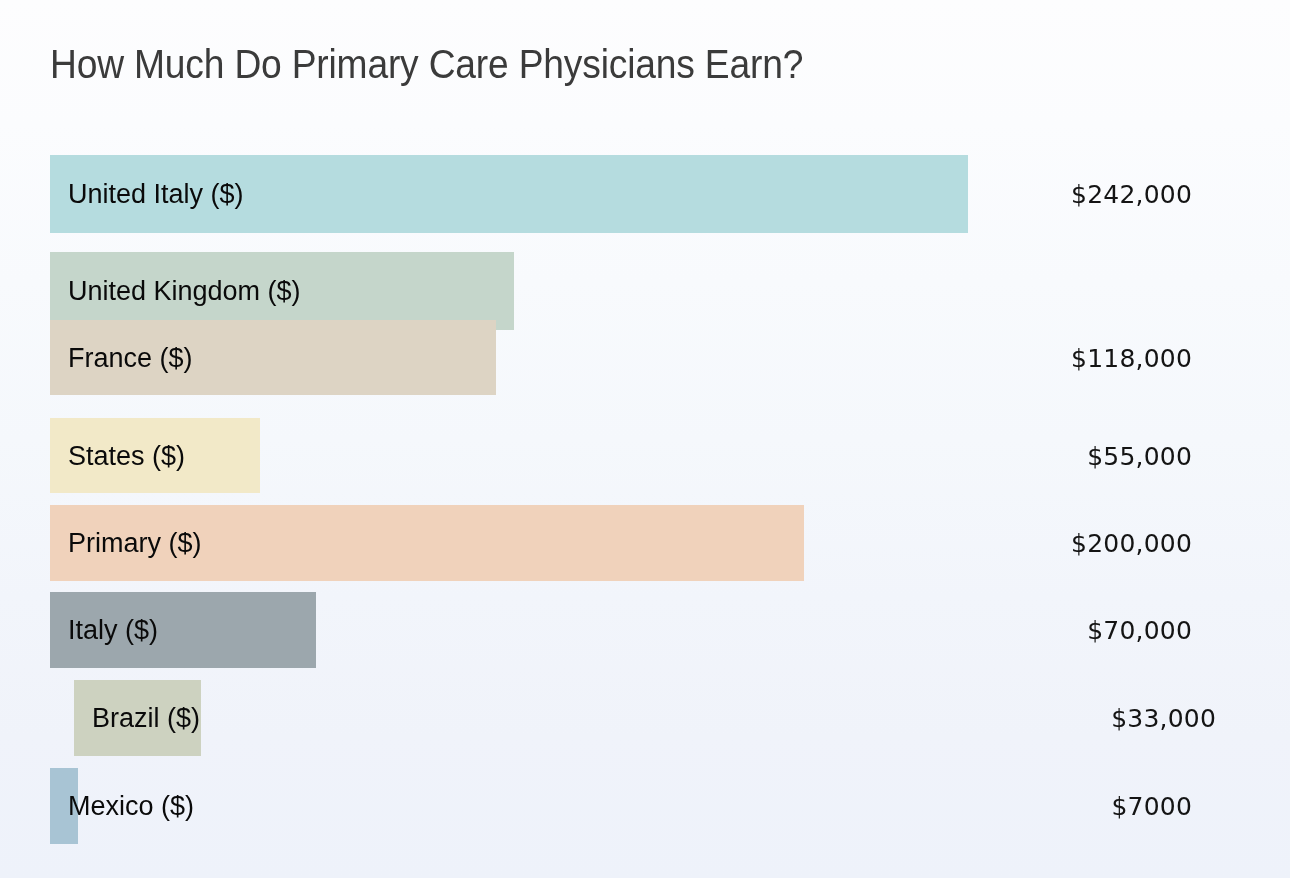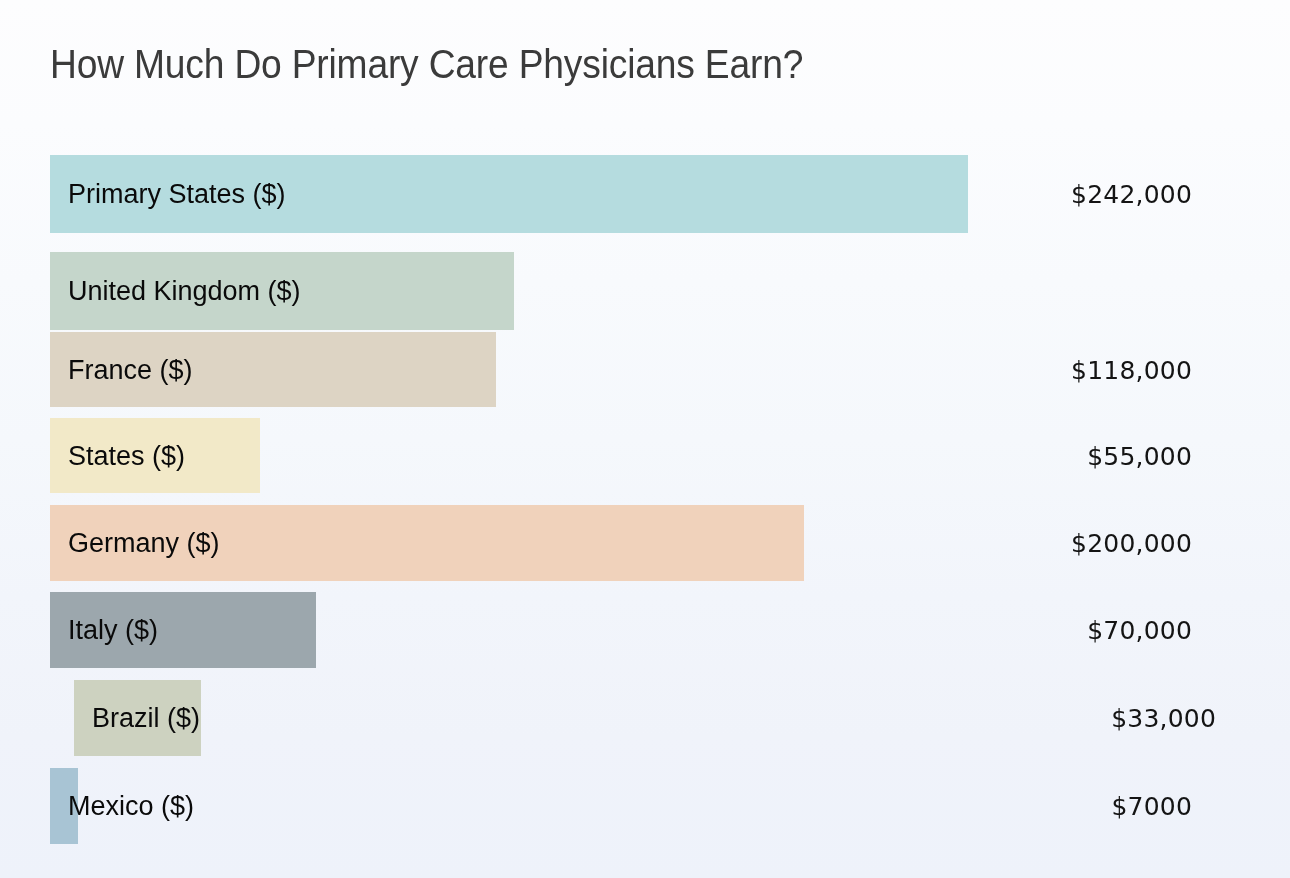--- a/index.html
+++ b/index.html
@@ -108,48 +108,48 @@
 
 <div id="chart-root">
 
   <div id="chart-title">How Much Do Primary Care Physicians Earn?</div>
 
   <div id="plot-area">
       <div class="bar-row" style="top: 15px; height: 78px;">
         <div class="bar-track" style="width: 918px;">
           <div class="bar-fill" style="width: 918px; background: rgb(181, 220, 223);"></div>
         </div>
-        <div class="bar-label">Primary States ($)</div>
+        <div class="bar-label">United Italy ($)</div>
         <div class="bar-value">$242,000</div>
       </div>
       <div class="bar-row" style="top: 112px; height: 78px;">
         <div class="bar-track" style="width: 464px;">
           <div class="bar-fill" style="width: 464px; background: rgb(197, 214, 203);"></div>
         </div>
         <div class="bar-label">United Kingdom ($)</div>
       </div>
-      <div class="bar-row" style="top: 192px; height: 75px; text-align: right;">
+      <div class="bar-row" style="top: 180px; height: 75px; text-align: right;">
         <div class="bar-track" style="width: 446px;">
           <div class="bar-fill" style="width: 446px; background: rgb(221, 212, 196);"></div>
         </div>
         <div class="bar-label">France ($)</div>
         <div class="bar-value">$118,000</div>
       </div>
       <div class="bar-row" style="top: 278px; height: 75px;">
         <div class="bar-track" style="width: 210px;">
           <div class="bar-fill" style="width: 210px; background: rgb(242, 233, 200);"></div>
         </div>
         <div class="bar-label">States ($)</div>
         <div class="bar-value">$55,000</div>
       </div>
       <div class="bar-row" style="top: 365px; height: 76px;">
         <div class="bar-track" style="width: 754px;">
           <div class="bar-fill" style="width: 754px; background: rgb(240, 210, 187);"></div>
         </div>
-        <div class="bar-label">Germany ($)</div>
+        <div class="bar-label">Primary ($)</div>
         <div class="bar-value">$200,000</div>
       </div>
       <div class="bar-row" style="top: 452px; height: 76px;">
         <div class="bar-track" style="width: 266px;">
           <div class="bar-fill" style="width: 266px; background: rgb(156, 167, 173);"></div>
         </div>
         <div class="bar-label">Italy ($)</div>
         <div class="bar-value">$70,000</div>
       </div>
       <div class="bar-row" style="top: 540px; height: 76px; margin-left: 24px;">

